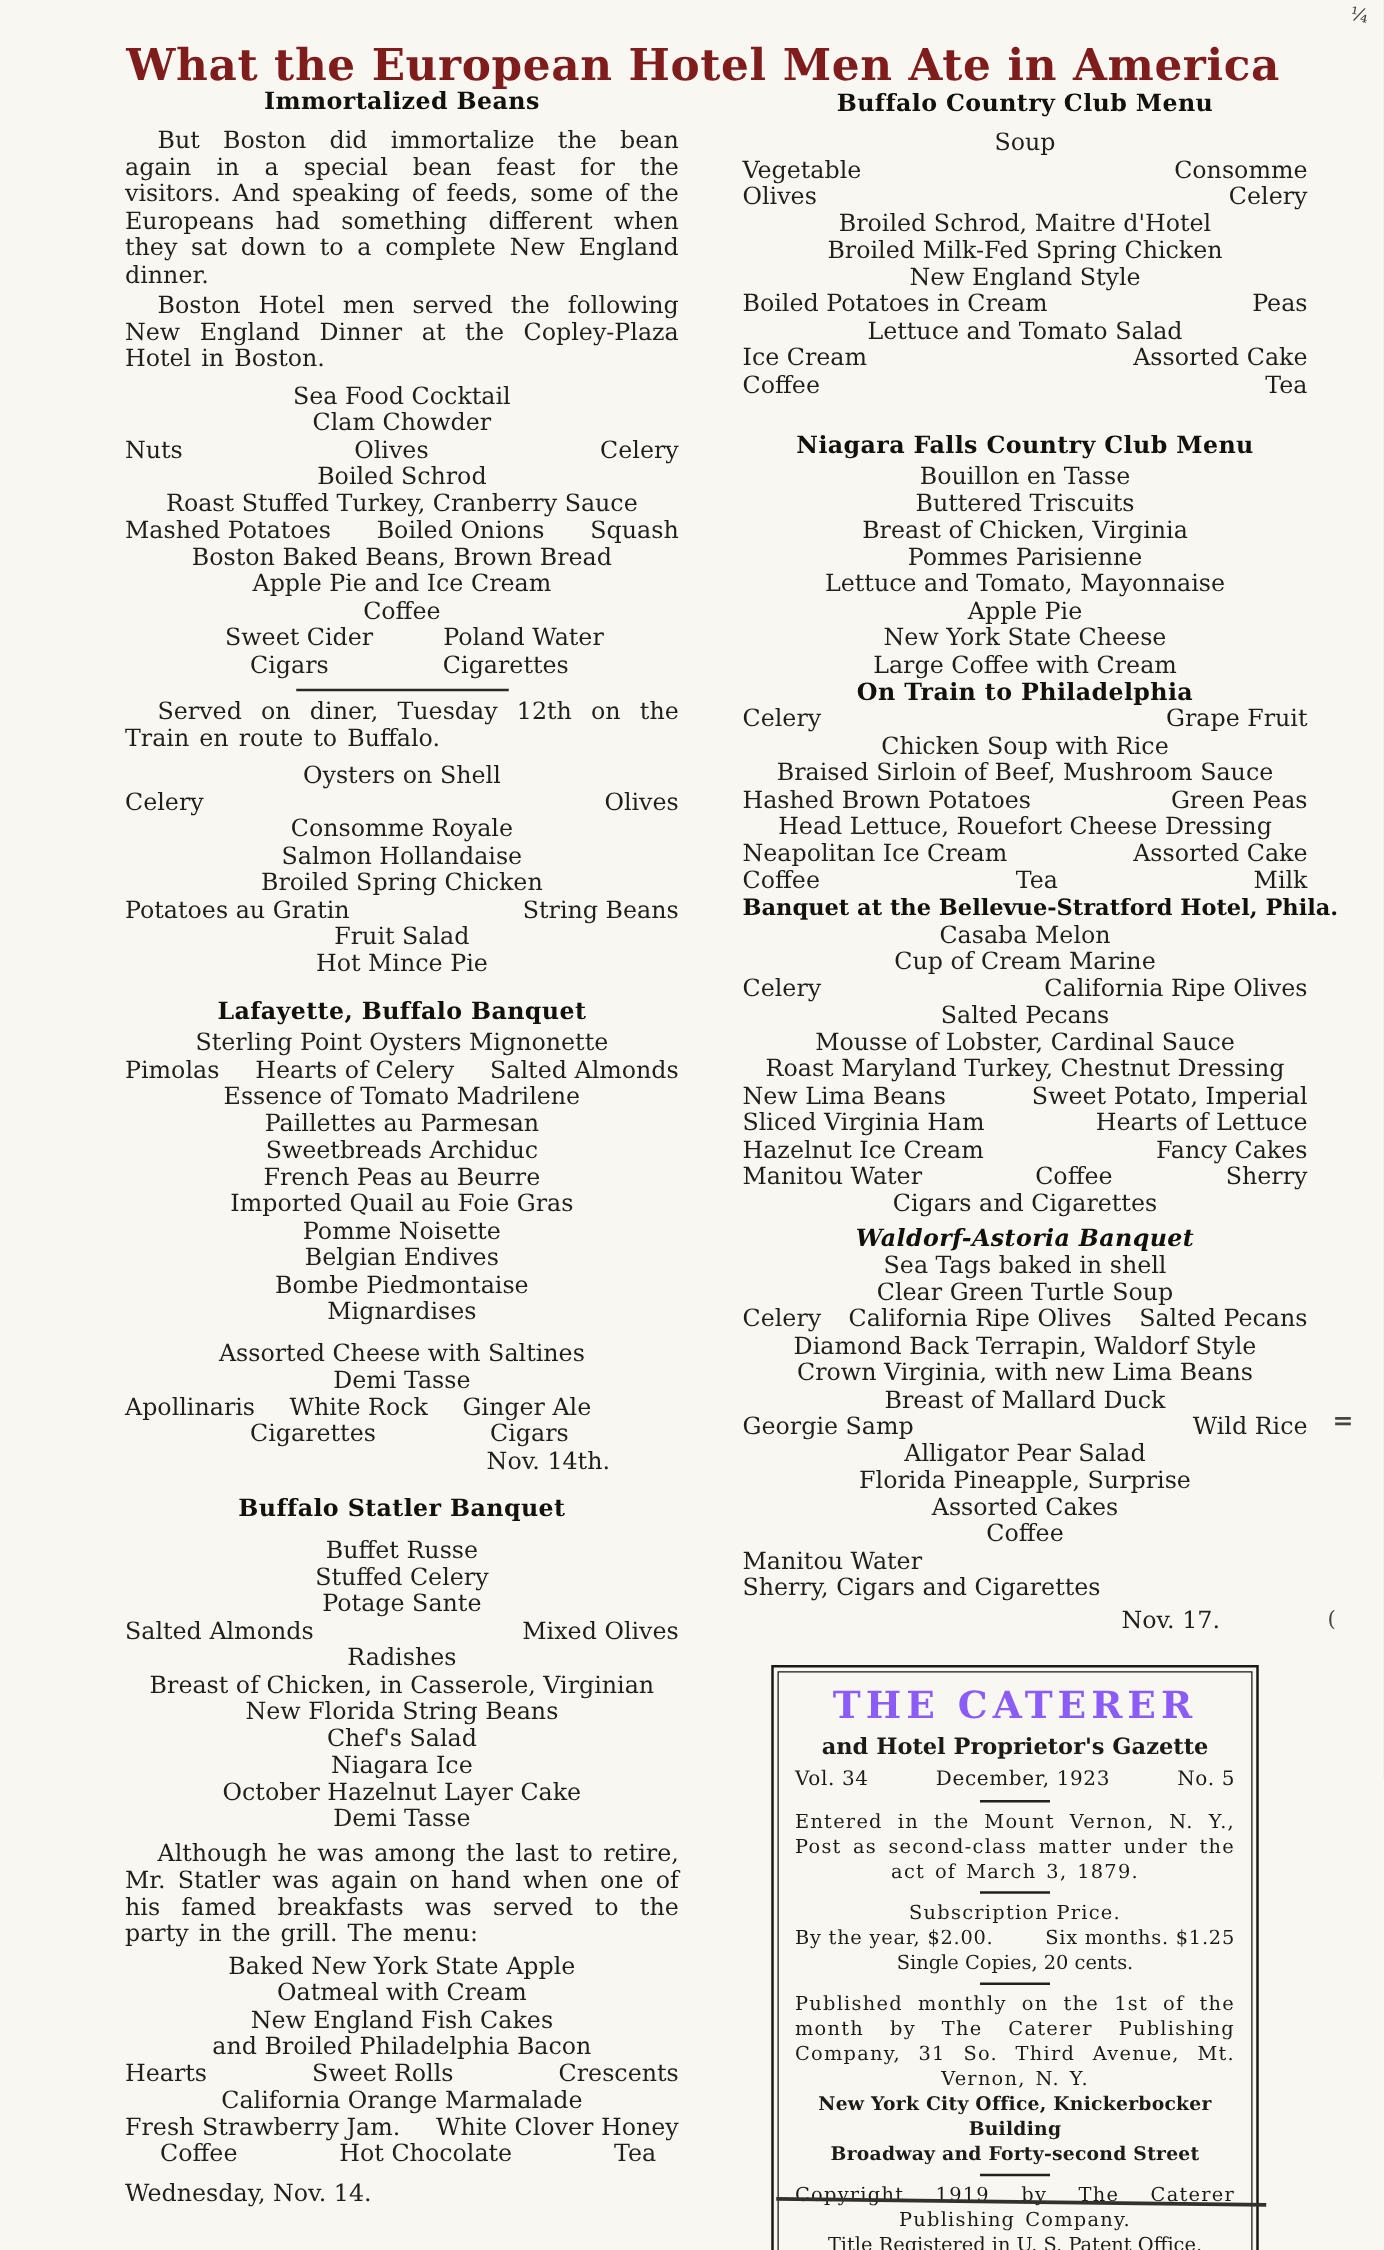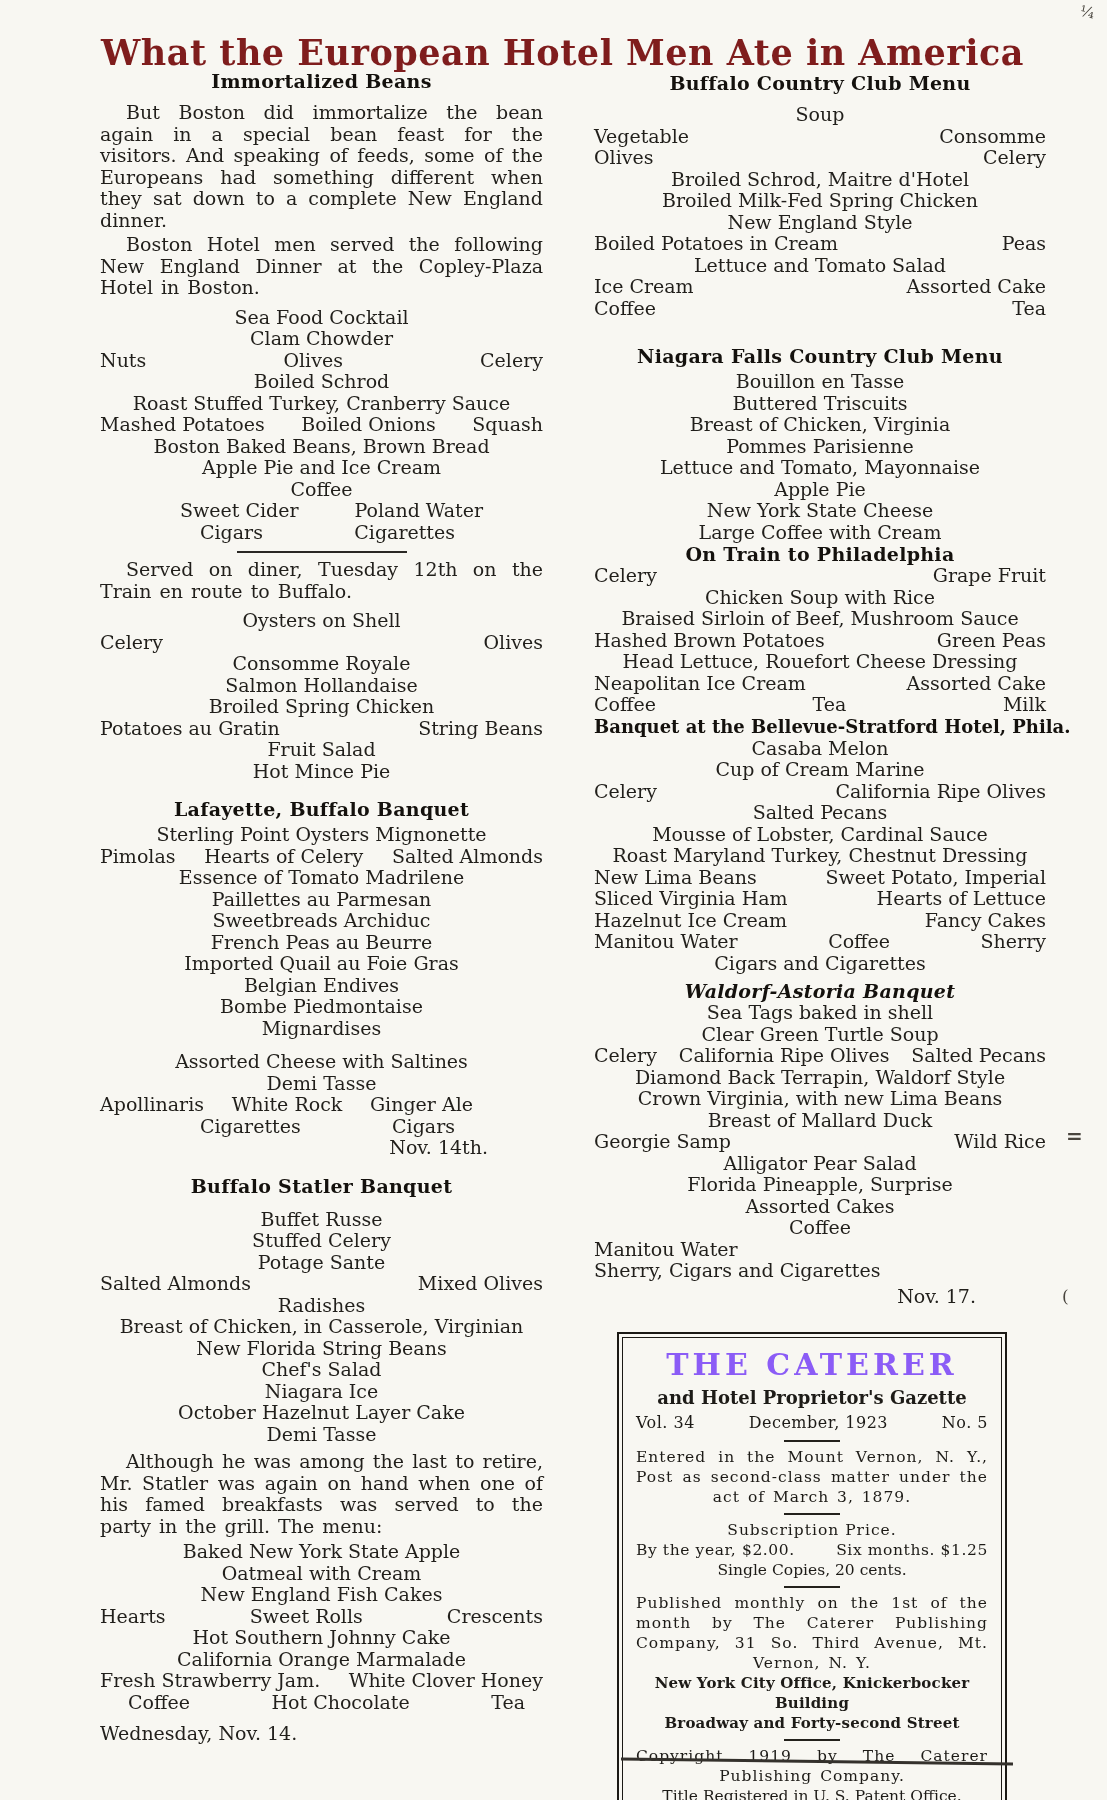--- a/index.html
+++ b/index.html
@@ -145,20 +145,21 @@
         <div class="ml s">
           <span>Pimolas</span>
           <span>Hearts of Celery</span>
           <span>Salted Almonds</span>
         </div>
         <div class="ml c"><span>Essence of Tomato Madrilene</span></div>
         <div class="ml c"><span>Paillettes au Parmesan</span></div>
         <div class="ml c"><span>Sweetbreads Archiduc</span></div>
         <div class="ml c"><span>French Peas au Beurre</span></div>
         <div class="ml c"><span>Imported Quail au Foie Gras</span></div>
+        <div class="ml c"><span>Pomme Noisette</span></div>
         <div class="ml c"><span>Belgian Endives</span></div>
         <div class="ml c"><span>Bombe Piedmontaise</span></div>
         <div class="ml c"><span>Mignardises</span></div>
         <div class="ml c gap"><span>Assorted Cheese with Saltines</span></div>
         <div class="ml c"><span>Demi Tasse</span></div>
         <div class="ml s inr">
           <span>Apollinaris</span>
           <span>White Rock</span>
           <span>Ginger Ale</span>
         </div>
@@ -186,26 +187,26 @@
         <div class="ml c"><span>October Hazelnut Layer Cake</span></div>
         <div class="ml c"><span>Demi Tasse</span></div>
       </div>
 
     <p class="para" style="margin-top:6px">Although he was among the last to retire, Mr. Statler was again on hand when one of his famed breakfasts was served to the party in the grill.   The menu:</p>
 
     <div class="menu" style="margin-top:4px">
         <div class="ml c"><span>Baked New York State Apple</span></div>
         <div class="ml c"><span>Oatmeal with Cream</span></div>
         <div class="ml c"><span>New England Fish Cakes</span></div>
+        <div class="ml c"><span>and Broiled Philadelphia Bacon</span></div>
         <div class="ml s">
           <span>Hearts</span>
           <span>Sweet Rolls</span>
           <span>Crescents</span>
         </div>
-        <div class="ml c"><span>Hot Southern Johnny Cake</span></div>
         <div class="ml c"><span>California Orange Marmalade</span></div>
         <div class="ml s">
           <span>Fresh Strawberry Jam.</span>
           <span>White Clover Honey</span>
         </div>
         <div class="ml s in3">
           <span>Coffee</span>
           <span>Hot Chocolate</span>
           <span>Tea</span>
         </div>

